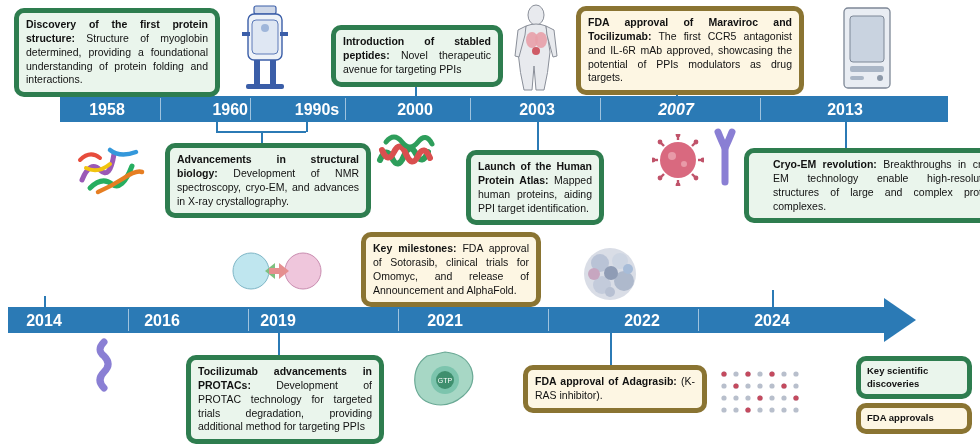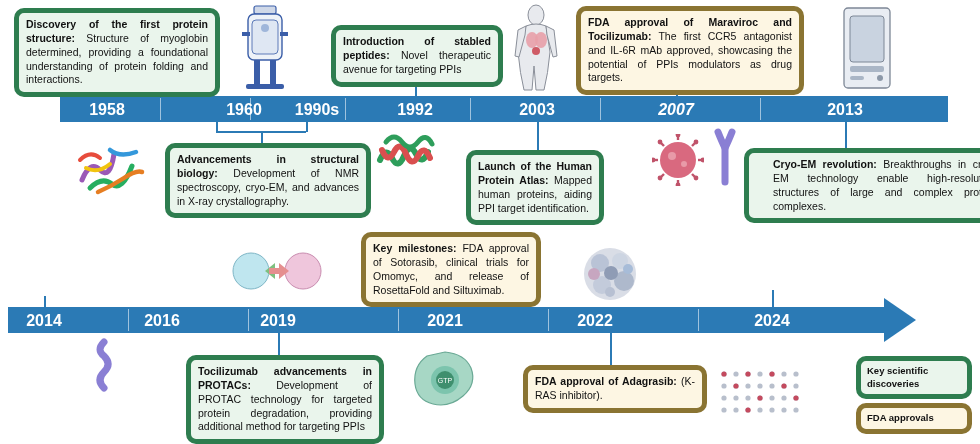--- a/index.html
+++ b/index.html
@@ -74,23 +74,23 @@
 
   <div class="bar row1">
     <div class="tick" style="left:100px;"></div>
     <div class="tick" style="left:190px;"></div>
     <div class="tick" style="left:285px;"></div>
     <div class="tick" style="left:410px;"></div>
     <div class="tick" style="left:540px;"></div>
     <div class="tick" style="left:700px;"></div>
   </div>
   <div class="year" style="left:77px;">1958</div>
-  <div class="year" style="left:214px;">1960</div>
+  <div class="year" style="left:188px;text-align:right;">1960</div>
   <div class="year" style="left:287px;">1990s</div>
-  <div class="year" style="left:385px;">1992</div>
+  <div class="year" style="left:385px;">2000</div>
   <div class="year" style="left:507px;">2003</div>
   <div class="year" style="left:646px;font-style:italic;">2007</div>
   <div class="year" style="left:815px;">2013</div>
 
   <div class="vline" style="left:107px;top:86px;height:10px;"></div>
   <div class="vline" style="left:415px;top:70px;height:26px;"></div>
   <div class="vline" style="left:676px;top:84px;height:12px;"></div>
 
   <div class="vline" style="left:216px;top:122px;height:10px;"></div>
   <div class="vline" style="left:306px;top:122px;height:10px;"></div>
@@ -128,37 +128,37 @@
     <div class="tick" style="left:240px;"></div>
     <div class="tick" style="left:390px;"></div>
     <div class="tick" style="left:540px;"></div>
     <div class="tick" style="left:690px;"></div>
   </div>
   <div class="arrowhead r2"></div>
   <div class="year r2" style="left:14px;">2014</div>
   <div class="year r2" style="left:132px;">2016</div>
   <div class="year r2" style="left:248px;">2019</div>
   <div class="year r2" style="left:415px;">2021</div>
-  <div class="year r2" style="left:565px;">2022</div>
+  <div class="year r2" style="left:612px;">2022</div>
   <div class="year r2" style="left:742px;">2024</div>
 
   <div class="vline" style="left:44px;top:296px;height:12px;"></div>
   <div class="vline" style="left:445px;top:291px;height:17px;"></div>
   <div class="vline" style="left:772px;top:290px;height:18px;"></div>
   <div class="vline" style="left:278px;top:333px;height:22px;"></div>
   <div class="vline" style="left:610px;top:333px;height:32px;"></div>
 
 
   <div class="box tan" style="left:361px;top:232px;width:180px;">
-    <b>Key milestones:</b><span> FDA approval of Sotorasib, clinical trials for Omomyc, and release of RosettaFold and Siltuximab.</span>
+    <b>Key milestones:</b><span> FDA approval of Sotorasib, clinical trials for Omomyc, and release of Announcement and AlphaFold.</span>
   </div>
 
 
   <div class="box green" style="left:186px;top:355px;width:198px;">
-    <b>Tocilizumab advancements in PROTACs:</b><span> Development of PROTAC technology for targeted protein degradation, providing additional method for targeting PPIs</span>
+    <b>Tocilizumab advancements in PROTACs:</b><span> Development of PROTAC technology for targeted trials degradation, providing additional method for targeting PPIs</span>
   </div>
 
   <div class="box tan" style="left:523px;top:365px;width:184px;">
     <b>FDA approval of Adagrasib:</b><span> (K-RAS inhibitor).</span>
   </div>
 
   <svg class="gfx" style="left:234px;top:4px;" width="62" height="88" viewBox="0 0 62 88">
     <rect x="20" y="2" width="22" height="8" rx="2" fill="#cfd8e8" stroke="#3b5ea8" stroke-width="1.2"></rect>
     <rect x="14" y="10" width="34" height="46" rx="6" fill="#eef2f8" stroke="#3b5ea8" stroke-width="1.4"></rect>
     <rect x="18" y="16" width="26" height="34" rx="4" fill="#dfe7f3" stroke="#3b5ea8" stroke-width=".8"></rect>

